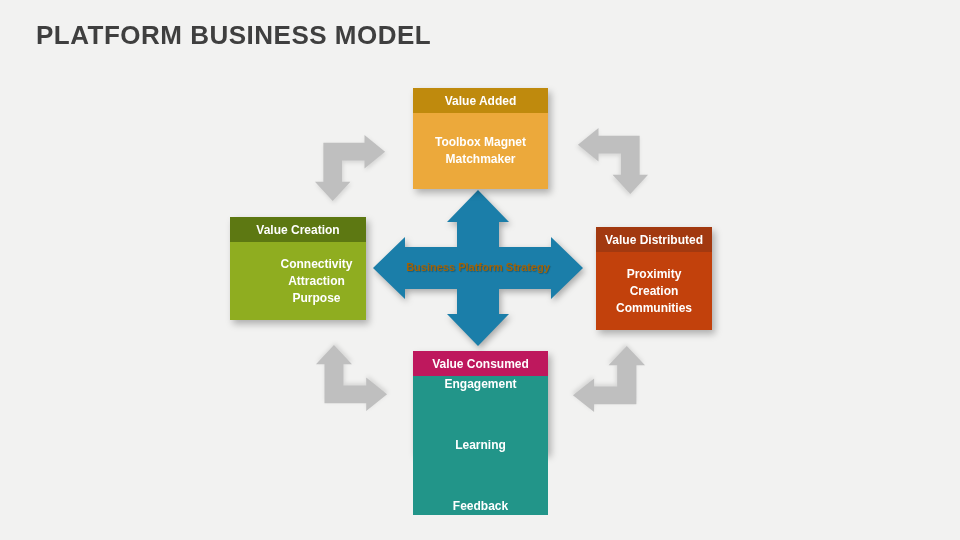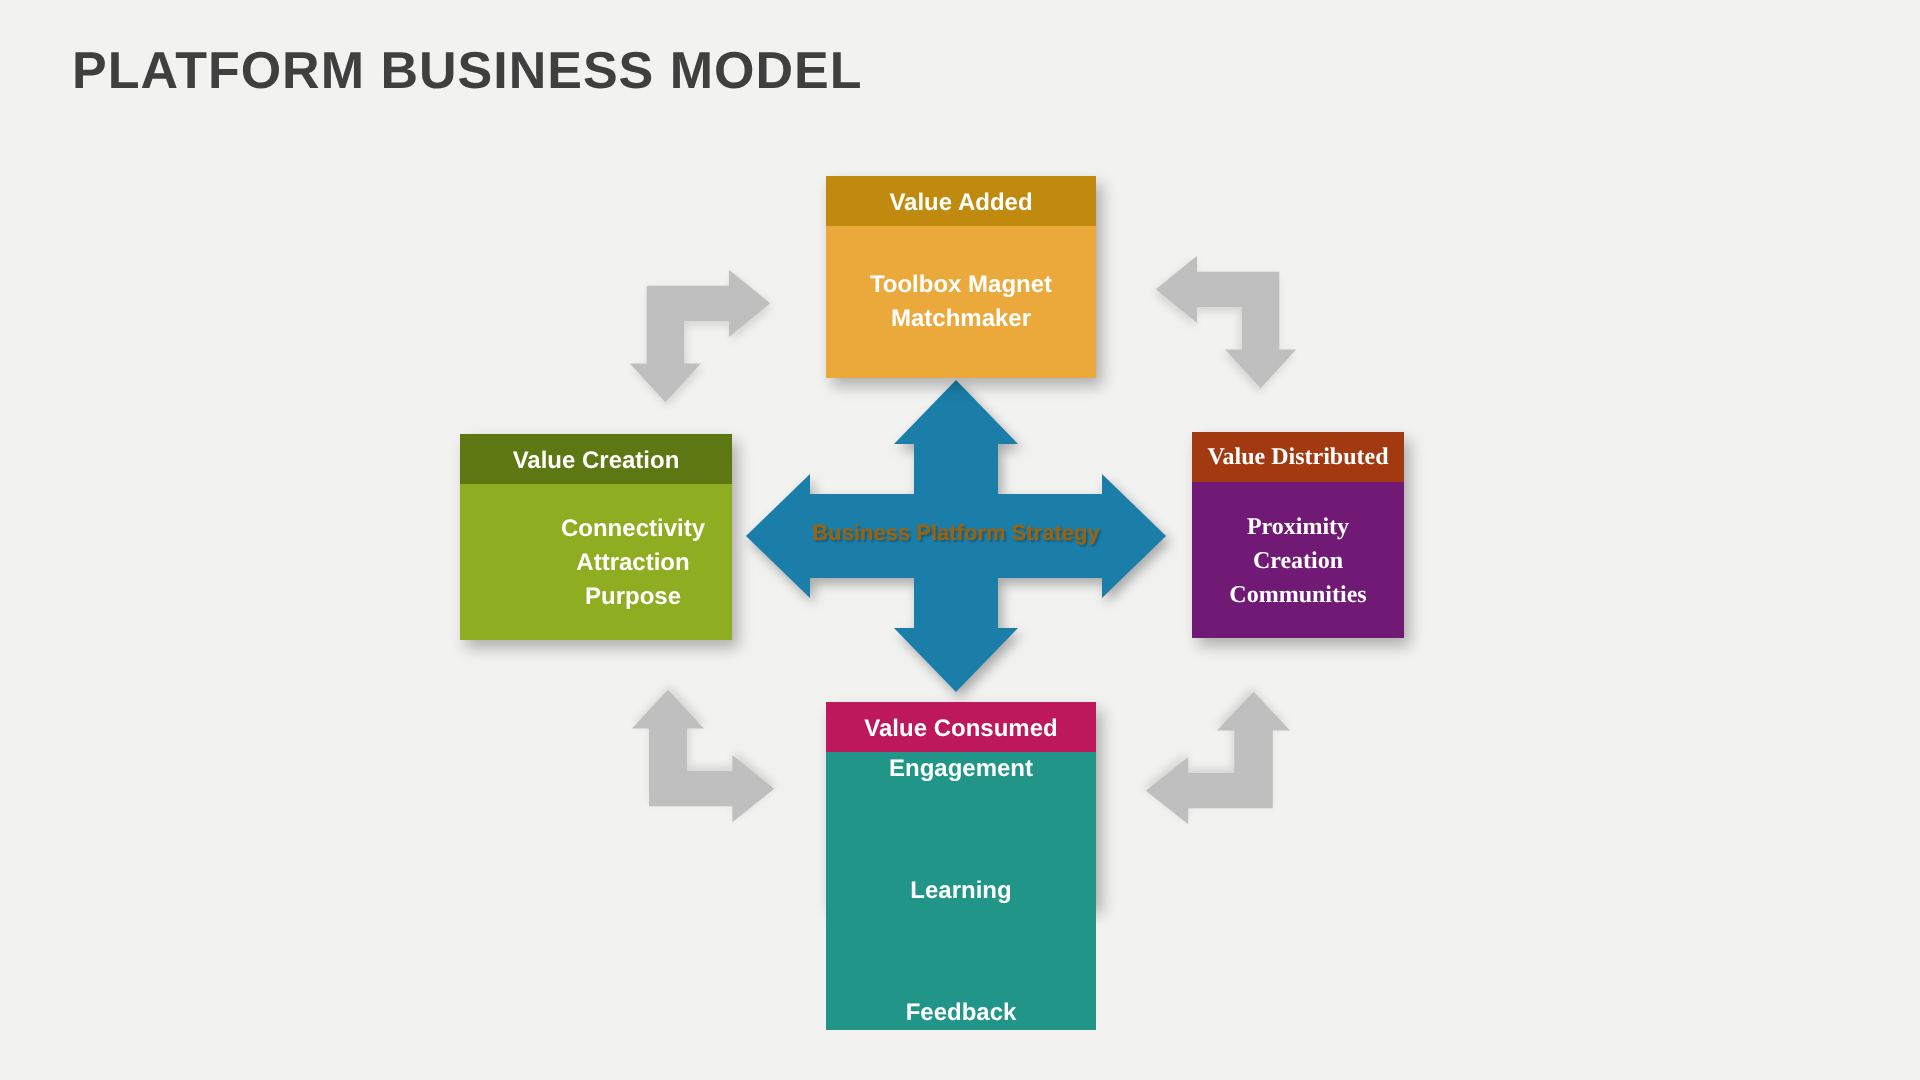--- a/index.html
+++ b/index.html
@@ -42,21 +42,21 @@
     align-items: center;
     justify-content: center;
     color: #FFFFFF;
     font-size: 12px;
     font-weight: 700;
     line-height: 17px;
     text-align: right;
   }
   .box-top    { left: 413px; top:  88px; width: 135px; height: 101px; }
   .box-left   { left: 230px; top: 217px; width: 136px; height: 103px; }
-  .box-right  { left: 596px; top: 216px; width: 106px; height: 103px; font-family: Liberation Serif, serif; }
+  .box-right  { left: 596px; top: 227px; width: 116px; height: 103px; }
   .box-bottom { left: 413px; top: 351px; width: 135px; height: 102px; }
 
   .cross-svg {
     position: absolute;
     left: 368px; top: 185px;
     width: 220px; height: 166px;
     filter: drop-shadow(2px 3px 3px rgba(0,0,0,0.3));
   }
   .cross-label {
     position: absolute;
@@ -115,21 +115,21 @@
     <div class="box-header" style="background: rgb(93, 120, 18);">Value Creation</div>
     <div class="box-body" style="background: rgb(143, 173, 32); padding-left: 37px;">
       <div>Connectivity</div>
       <div>Attraction</div>
       <div>Purpose</div>
     </div>
   </div>
 
   <div class="box box-right">
     <div class="box-header" style="background: rgb(162, 57, 16);">Value Distributed</div>
-    <div class="box-body" style="background: #701a75;">
+    <div class="box-body" style="background: #c2410c;">
       <div>Proximity</div>
       <div>Creation</div>
       <div>Communities</div>
     </div>
   </div>
 
   <div class="box box-bottom">
     <div class="box-header" style="background: #be185d;">Value Consumed</div>
     <div class="box-body" style="background: rgb(34, 149, 137); gap: 44px;">
       <div>Engagement</div>

